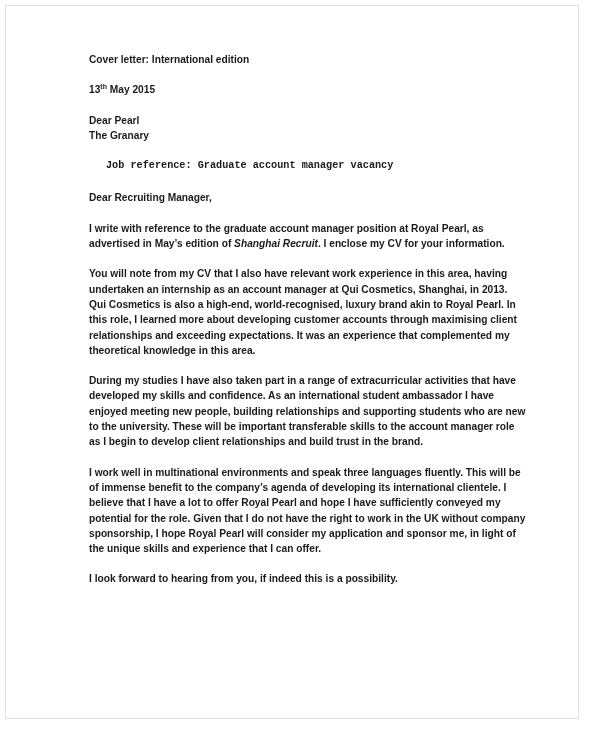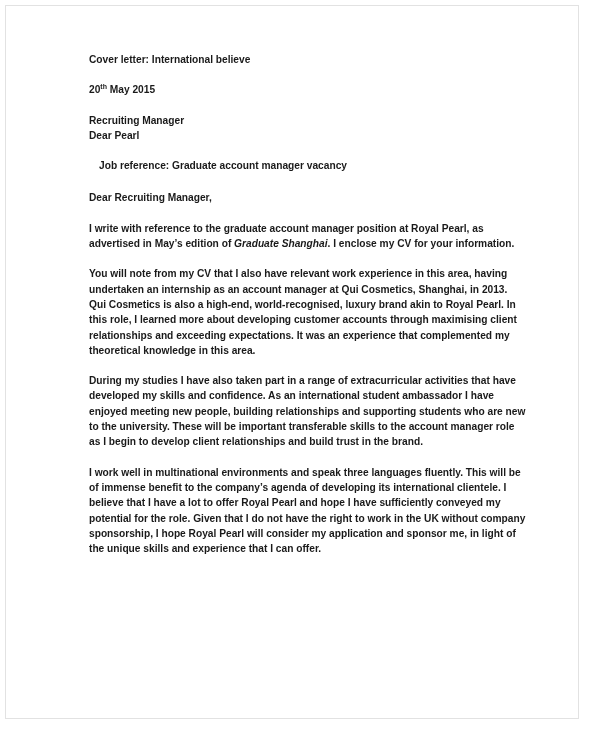--- a/index.html
+++ b/index.html
@@ -48,58 +48,60 @@
   }
   .address {
     margin: 0 0 15px 0;
     font-weight: bold;
   }
   .address div {
     line-height: 15.3px;
   }
   .jobref {
     font-weight: bold;
-    margin: 0 0 15px 10px;
+    margin: 0 0 15px 17px;
+    font-family: Liberation Mono, monospace;
   }
   .salutation {
     font-weight: bold;
     margin: 17px 0 15px 0;
   }
   p.body-para {
     font-weight: bold;
     margin: 0 0 15px 0;
     line-height: 15.3px;
   }
   p.body-para em {
     font-style: italic;
   }
 </style>
 </head>
 <body>
 
 <div class="page">
   <div class="letter">
 
-    <div class="heading">Cover letter: International believe</div>
+    <div class="heading">Cover letter: International edition</div>
 
-    <div class="date"><span>20</span><sup>th</sup><span> May 2015</span></div>
+    <div class="date"><span>13</span><sup>th</sup><span> May 2015</span></div>
 
     <div class="address">
-      <div>Recruiting Manager</div>
       <div>Dear Pearl</div>
+      <div>The Granary</div>
     </div>
 
     <div class="jobref">Job reference: Graduate account manager vacancy</div>
 
     <div class="salutation">Dear Recruiting Manager,</div>
 
-    <p class="body-para"><span>I write with reference to the graduate account manager position at Royal Pearl, as advertised in May’s edition of </span><em>Graduate Shanghai</em><span>. I enclose my CV for your information.</span></p>
+    <p class="body-para"><span>I write with reference to the graduate account manager position at Royal Pearl, as advertised in May’s edition of </span><em>Shanghai Recruit</em><span>. I enclose my CV for your information.</span></p>
 
 
     <p class="body-para">You will note from my CV that I also have relevant work experience in this area, having undertaken an internship as an account manager at Qui Cosmetics, Shanghai, in 2013. Qui Cosmetics is also a high-end, world-recognised, luxury brand akin to Royal Pearl. In this role, I learned more about developing customer accounts through maximising client relationships and exceeding expectations. It was an experience that complemented my theoretical knowledge in this area.</p>
 
     <p class="body-para">During my studies I have also taken part in a range of extracurricular activities that have developed my skills and confidence. As an international student ambassador I have enjoyed meeting new people, building relationships and supporting students who are new to the university. These will be important transferable skills to the account manager role as I begin to develop client relationships and build trust in the brand.</p>
 
     <p class="body-para">I work well in multinational environments and speak three languages fluently. This will be of immense benefit to the company’s agenda of developing its international clientele. I believe that I have a lot to offer Royal Pearl and hope I have sufficiently conveyed my potential for the role. Given that I do not have the right to work in the UK without company sponsorship, I hope Royal Pearl will consider my application and sponsor me, in light of the unique skills and experience that I can offer.</p>
 
+    <p class="body-para">I look forward to hearing from you, if indeed this is a possibility.</p>
 
   </div>
 </div>
 
 </body></html>

